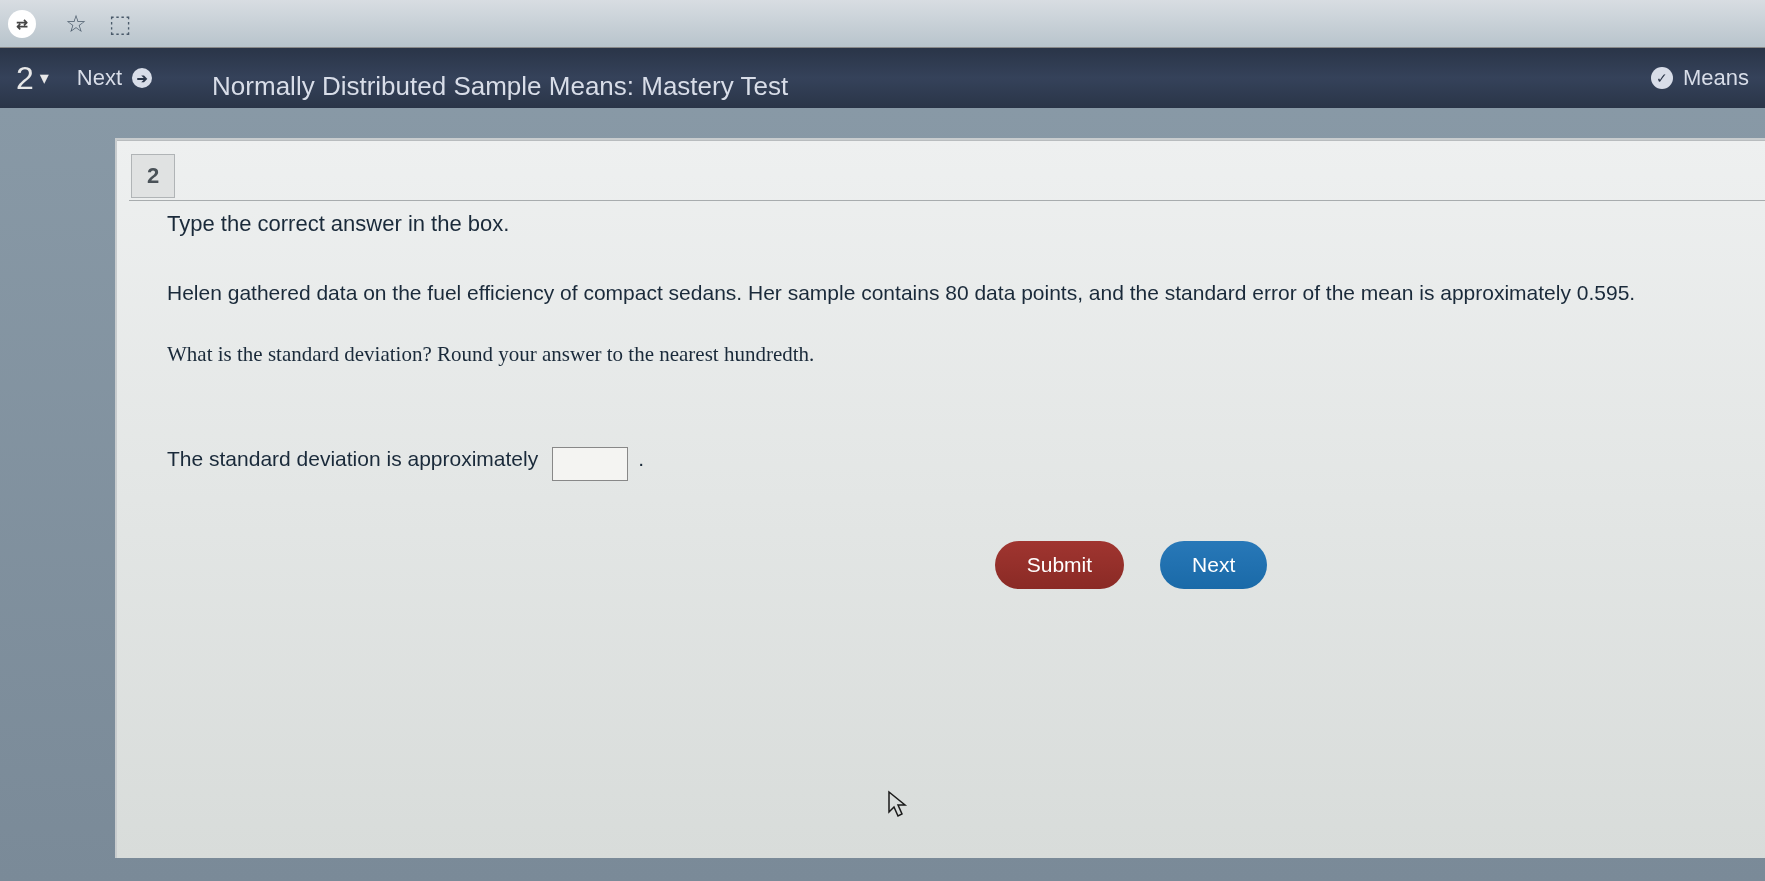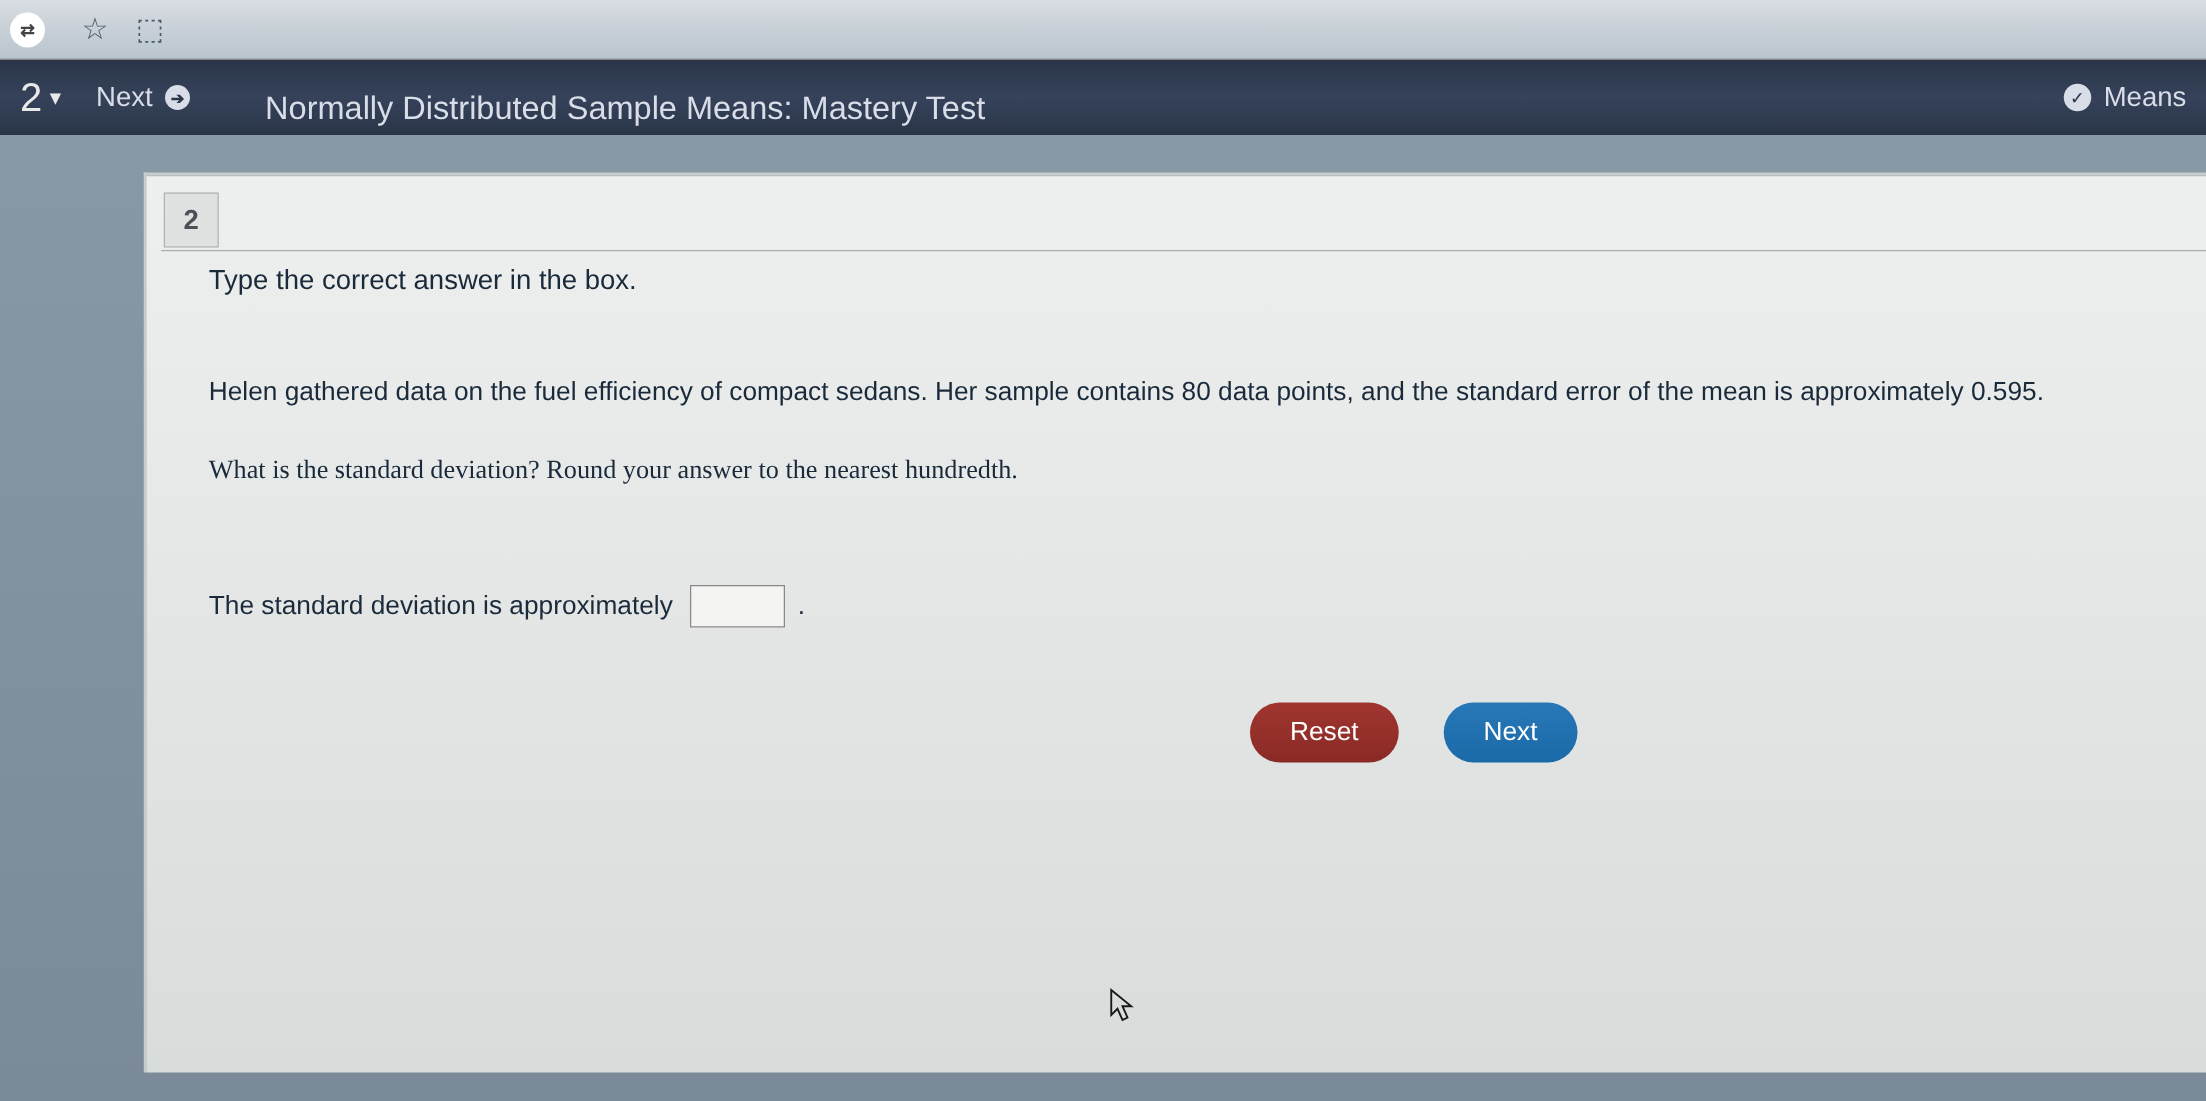--- a/index.html
+++ b/index.html
@@ -152,39 +152,39 @@
       position: absolute;
       top: 60px;
       left: 12px;
       right: 0;
       height: 1px;
       background: #a8acae;
     }
     .instruction {
       font-size: 22px;
       color: #1a2a3a;
-      margin: 40px 0 59px 0;
+      margin: 40px 0 38px 0;
     }
     .problem-text {
       font-size: 21px;
       color: #1a2a3a;
       line-height: 1.7;
       margin-bottom: 31px;
     }
     .question-text {
       font-size: 21px;
       color: #1a2a3a;
       margin-bottom: 80px;
       font-family: Liberation Serif, serif;
     }
     .answer-line {
       font-size: 21px;
       color: #1a2a3a;
       display: flex;
-      align-items: center;
+      align-items: flex-start;
       margin-bottom: 60px;
     }
     .answer-input {
       width: 76px;
       height: 34px;
       border: 1px solid #888;
       background: #f4f4f2;
       margin-left: 14px;
       font-size: 18px;
       padding: 0 6px;
@@ -250,21 +250,21 @@
     <div class="question-body">
       <div class="instruction">Type the correct answer in the box.</div>
       <div class="problem-text">Helen gathered data on the fuel efficiency of compact sedans. Her sample contains 80 data points, and the standard error of the mean is approximately 0.595.</div>
       <div class="question-text">What is the standard deviation? Round your answer to the nearest hundredth.</div>
       <div class="answer-line">
         <span>The standard deviation is approximately</span>
         <input type="text" class="answer-input" value="" style="">
         <span style="margin-left:10px;">.</span>
       </div>
       <div class="button-row">
-        <button class="pill-button reset-btn">Reset</button>
+        <button class="pill-button reset-btn">Submit</button>
         <button class="pill-button next-btn">Next</button>
       </div>
     </div>
     <div class="cursor-icon">
       <svg width="24" height="30" viewBox="0 0 24 30">
         <path d="M2 2 L2 22 L7 17 L11 26 L15 24 L11 15 L18 15 Z" fill="none" stroke="#1a1a1a" stroke-width="1.5"></path>
       </svg>
     </div>
   </div>
 </div>

